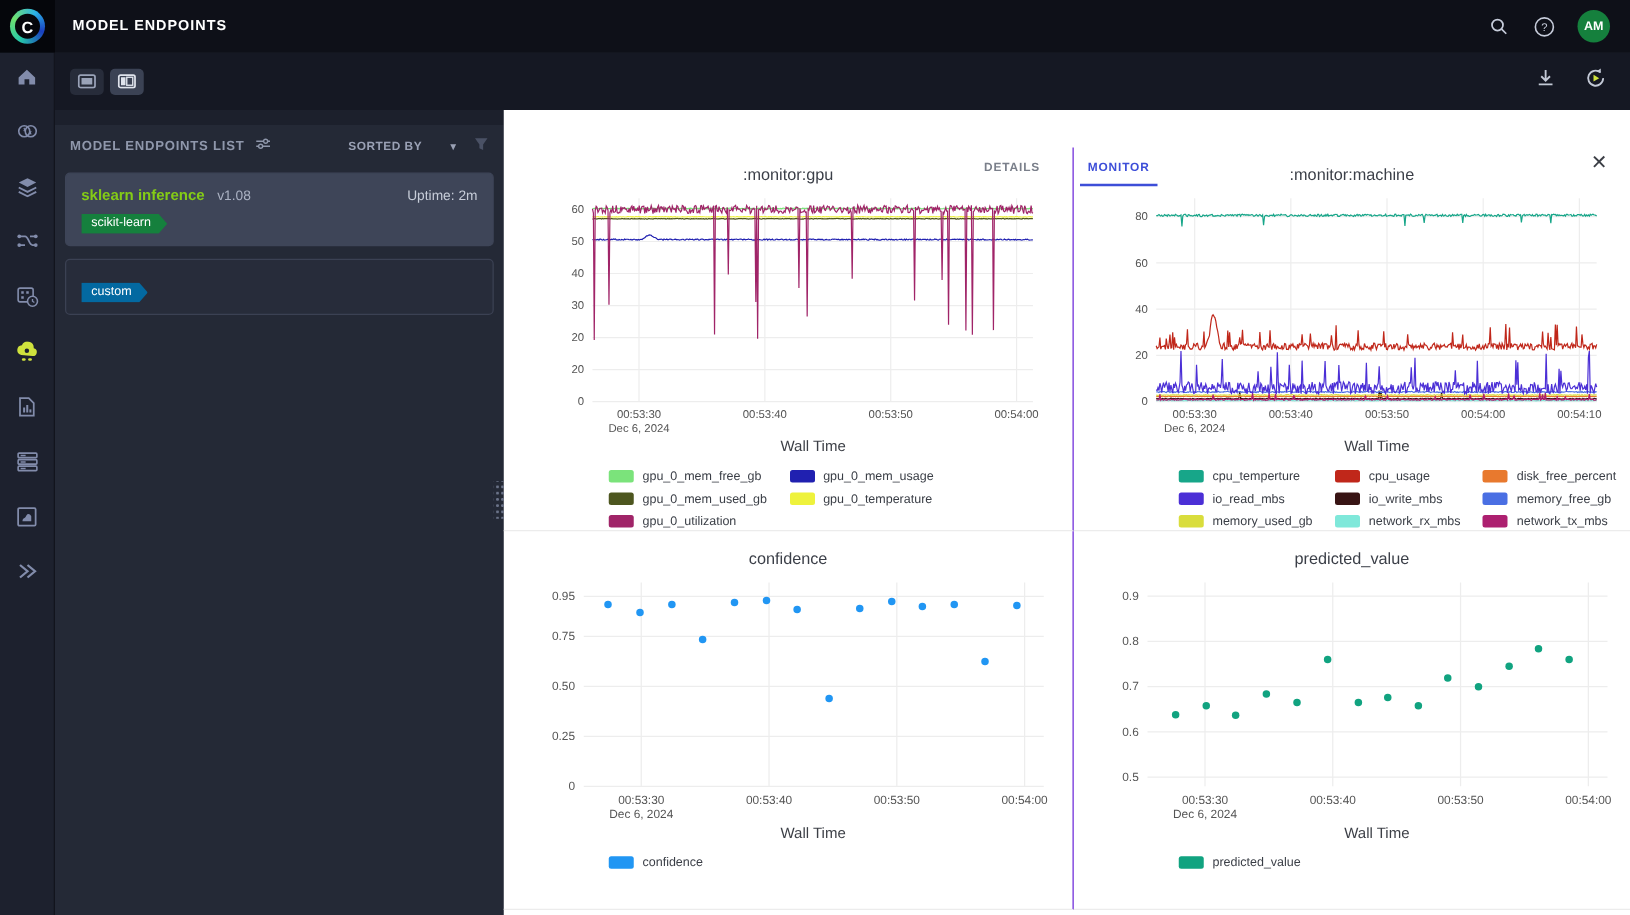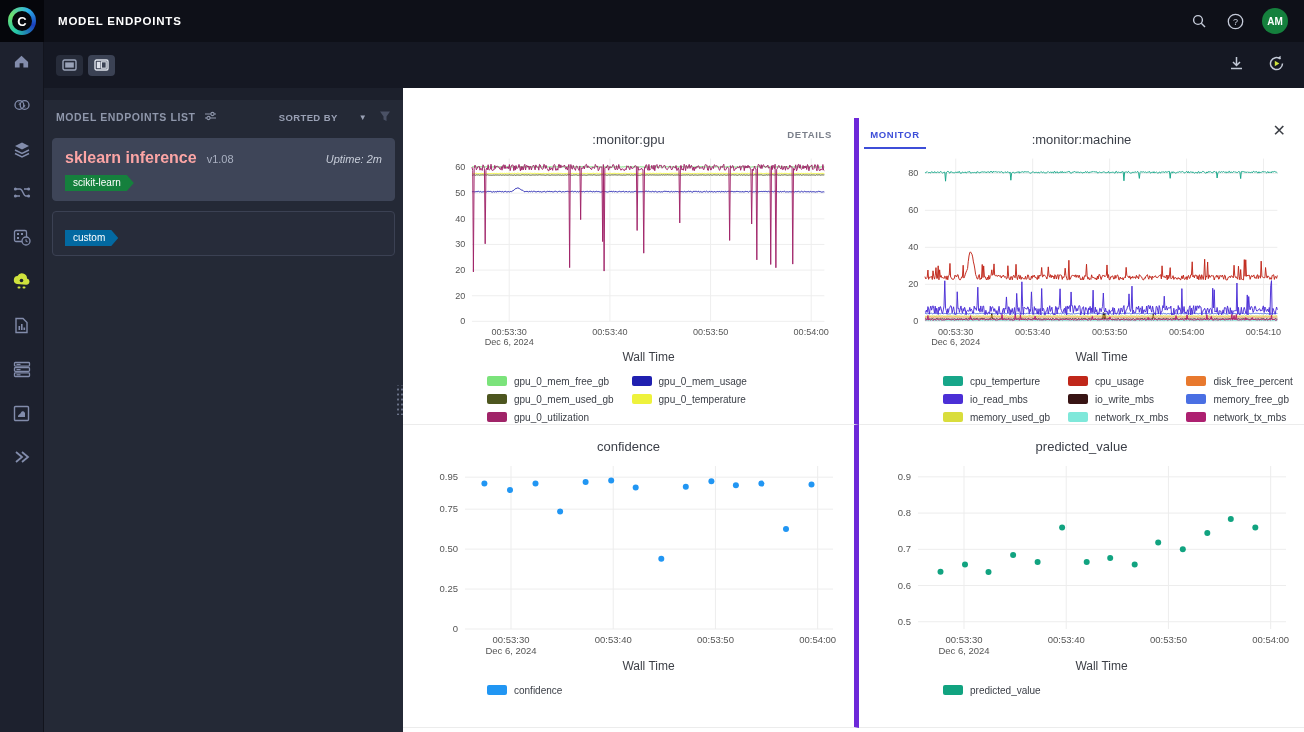--- a/index.html
+++ b/index.html
@@ -34,37 +34,37 @@
   .list-header { height:30px; display:flex; align-items:center; padding:0 12px; margin-top:2px; }
   .list-title { color:#8f97ab; font-size:10.5px; font-weight:bold; letter-spacing:.6px; }
   .tune-icon { margin-left:8px; color:#8f97ab; }
   .sort-wrap { margin-left:auto; display:flex; align-items:center; gap:21px; color:#9aa1b5; font-size:9.5px; font-weight:bold; letter-spacing:.4px; cursor:pointer; }
   .caret { font-size:8px; color:#9aa1b5; }
   .funnel { margin-left:12px; color:#4a5165; }
   .cards { padding:6px 8px; display:flex; flex-direction:column; gap:10px; }
   .card { background:#272c3a; border:1px solid #3b4153; border-radius:4px; padding:10px 12px 9px 12px; cursor:pointer; }
   .card.selected { background:#3e4558; border-color:#3e4558; }
   .card-row1 { display:flex; align-items:baseline; }
-  .card-name { color:#fca5a5; font-size:16px; font-weight:bold; }
+  .card-name { color:#84cc16; font-size:12px; font-weight:bold; }
   .card-version { color:#aab1c2; font-size:11px; margin-left:10px; }
-  .card-uptime { margin-left:auto; color:#c7cdd9; font-size:11px;font-style:italic; }
+  .card-uptime { margin-left:auto; color:#c7cdd9; font-size:11px; }
   .tag { display:inline-block; margin-top:8px; color:#fff; font-size:10px; padding:2px 13px 3px 8px; clip-path:polygon(0 0,calc(100% - 7px) 0,100% 50%,calc(100% - 7px) 100%,0 100%); }
 
   
   .splitter { position:absolute; left:395px; top:385px; width:9px; height:30px; z-index:6; cursor:col-resize;
     background-image:radial-gradient(circle,#6a7288 1px,transparent 1.2px); background-size:4px 5px; background-position:1px 2px; }
 
   
   .detail-panel { position:absolute; left:403px; top:88px; width:901px; height:644px; background:#fff; z-index:2; }
   .tabs-row { position:relative; height:30px; display:flex; align-items:center; justify-content:center; gap:26px;margin-top:31px; }
   .tab { font-size:9.5px; font-weight:bold; letter-spacing:.7px; color:#7a7f8a; padding:9px 6px 7px 6px; cursor:pointer; border-bottom:2px solid transparent; }
   .tab.active { color:#3d4ed8; border-bottom-color:#3d4ed8; }
   .close-x { position:absolute; right:18px; top:4px; font-size:16px; color:#3c3f46; cursor:pointer; line-height:1; }
   .charts-grid { position:absolute; left:0; top:30px; width:901px; height:610px; display:grid; grid-template-columns:456px 445px; grid-template-rows:307px 303px; }
-  .chart-cell { border-right:5px solid #6d28d9; border-bottom:1px solid #ececec; padding-top:14px; display:flex; flex-direction:column; align-items:center; overflow:hidden; }
+  .chart-cell { border-right:1px solid #6d28d9; border-bottom:1px solid #ececec; padding-top:14px; display:flex; flex-direction:column; align-items:center; overflow:hidden; }
   .chart-cell:nth-child(2n) { border-right:none; }
   .chart-title { font-size:13px; color:#3b3f48; margin-bottom:2px; }
   .xaxis-label { font-size:12px; color:#3c3f46; padding-left:40px; margin-top:-2px; }
   .legend { display:grid; grid-auto-flow:column; column-gap:18px; row-gap:4px; margin-top:10px; align-self:flex-start; margin-left:84px; }
   .legend-item { display:flex; align-items:center; font-size:10px; color:#3a3e46; white-space:nowrap; }
   .swatch { display:inline-block; width:20px; height:10px; border-radius:2px; margin-right:7px; }
   .tick { font-size:9.5px; fill:#555; font-family:"Liberation Sans",sans-serif; }
 </style>
 </head>
 <body>

